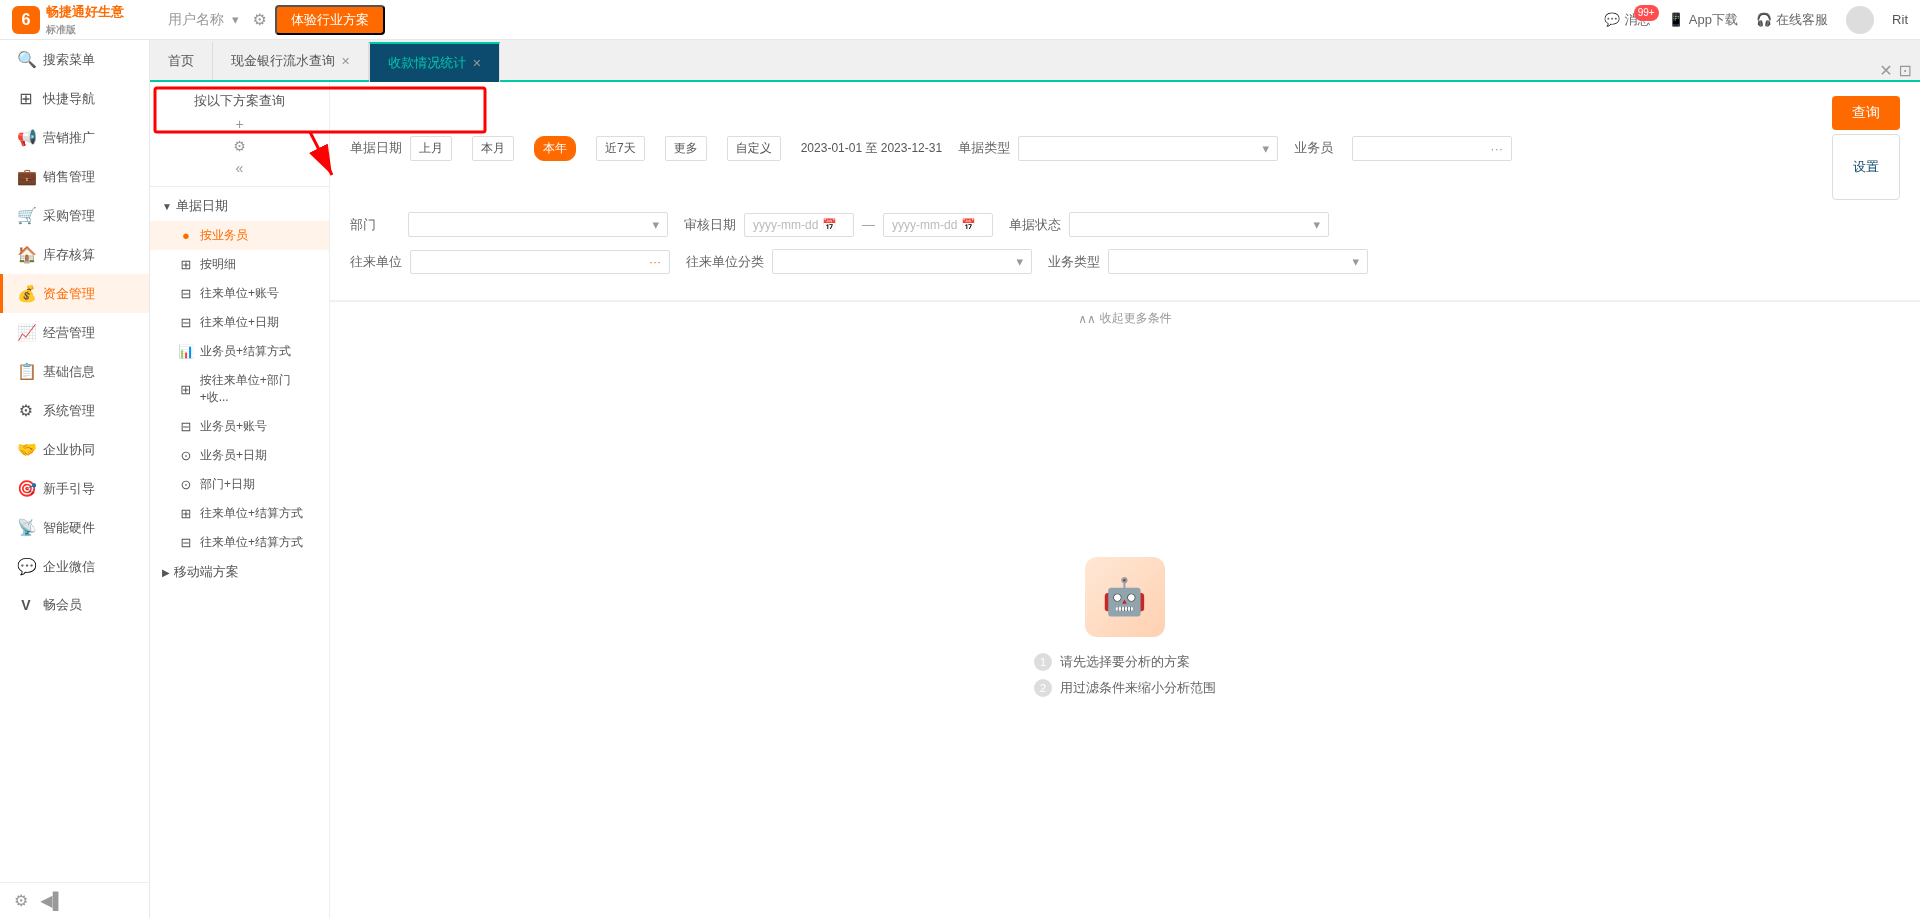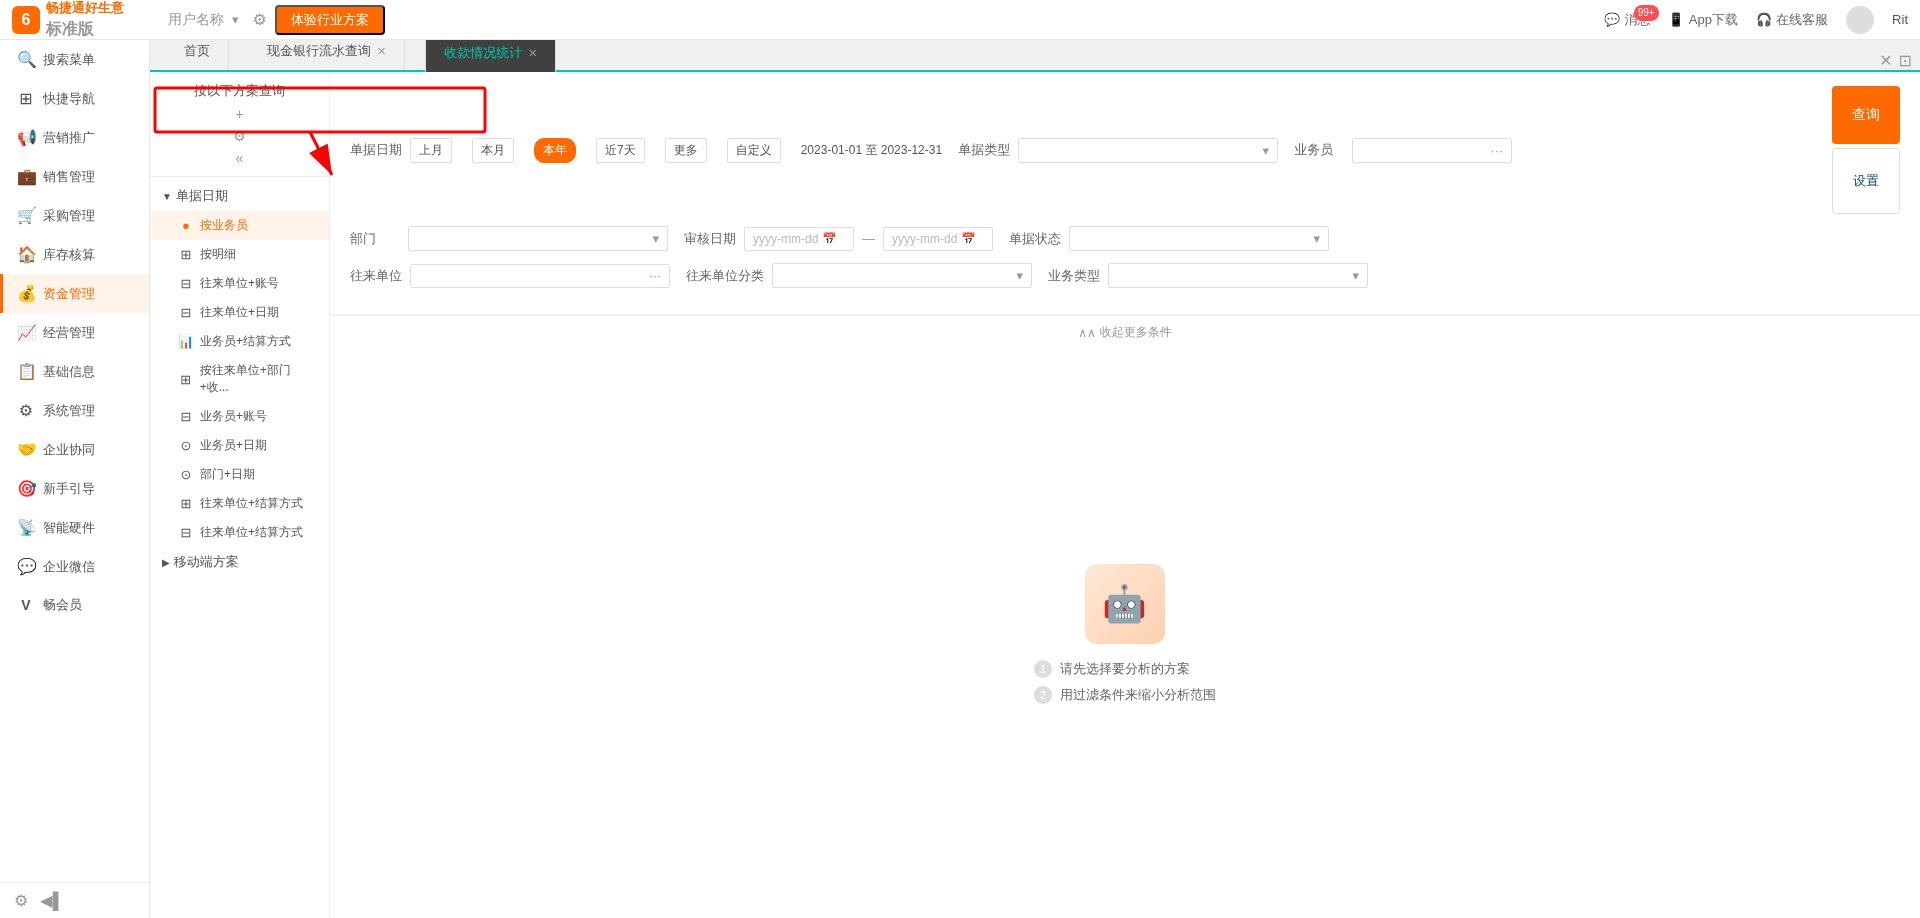--- a/index.html
+++ b/index.html
@@ -73,35 +73,34 @@
       margin-top: auto; border-top: 1px solid #eee;
       display: flex; align-items: center; padding: 8px 14px; gap: 12px;
     }
     .sidebar-bottom-icon { color: #999; cursor: pointer; font-size: 16px; }
 
     
     .main { flex: 1; display: flex; flex-direction: column; overflow: hidden; }
 
     
     .tab-bar {
-      height: 32px; background: #f0f0f0;
+      height: 42px; background: #f0f0f0;
       display: flex; align-items: flex-end;
-      padding-left: 16px;
+      padding-left: 0;
       border-bottom: 2px solid #00c8aa;
-      gap: 20px;
     }
     .tab {
       height: 38px; padding: 0 18px;
       display: flex; align-items: center; gap: 6px;
       font-size: 13px; color: #555; cursor: pointer;
       background: #f0f0f0;
       border-right: 1px solid #ddd;
     }
     .tab.active {
-      background: #404040; color: #00c8aa;
+      background: #0c4a6e; color: #00c8aa;
       height: 40px;
       border-top: 2px solid #00c8aa;
       border-left: 1px solid #ddd;
       margin-bottom: -2px;
     }
     .tab.home { background: #f0f0f0; color: #555; }
     .tab-close { color: #999; font-size: 11px; cursor: pointer; }
     .tab-bar-actions { margin-left: auto; display: flex; align-items: center; padding-right: 8px; gap: 6px; }
     .tab-bar-action-btn { background: none; border: none; cursor: pointer; color: #999; font-size: 16px; }
 
@@ -193,21 +192,21 @@
     .query-date-input {
       border: 1px solid #ddd; border-radius: 2px;
       padding: 4px 8px; font-size: 12px; color: #bbb;
       display: flex; align-items: flex-end; gap: 4px; min-width: 110px;
     }
     .query-more-btn { color: #ff6a00; cursor: pointer; font-size: 12px; }
     .query-btn-group { display: flex; flex-direction: column; gap: 4px; margin-left: auto; }
     .btn-query {
       background: #ff6a00; color: #fff;
       border: none; border-radius: 4px;
-      padding: 20px 20px; font-size: 14px; cursor: pointer;
+      padding: 8px 20px; font-size: 14px; cursor: pointer;
     }
     .btn-setting {
       background: #fff; color: #0c4a6e;
       border: 1px solid #ddd; border-radius: 4px;
       padding: 23px 20px; font-size: 13px; cursor: pointer;
     }
     .collapse-btn {
       display: flex; align-items: center; justify-content: center;
       padding: 8px; color: #999; cursor: pointer; font-size: 12px; gap: 4px;
       border-top: 1px solid #f0f0f0;
@@ -236,21 +235,21 @@
 
     
     .arrow-annotation {
       position: absolute;
       pointer-events: none;
       z-index: 100;
     }
 
     
     .std-badge {
-      font-size: 16px; color: #999; margin-top: 2px;
+      font-size: 10px; color: #999; margin-top: 2px;
     }
   </style>
 </head>
 <body>
 
 <div class="top-bar">
   <div class="top-bar-logo">
     <div class="logo-icon">6</div>
     <div>
       <div style="font-size:13px;">畅捷通好生意</div>

